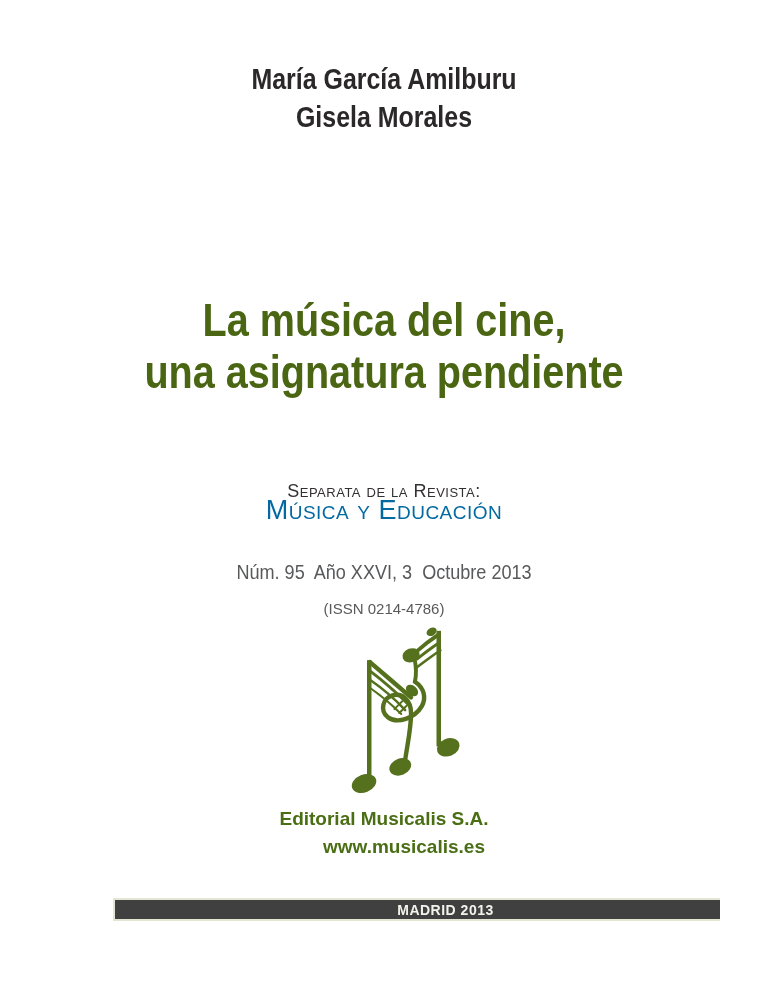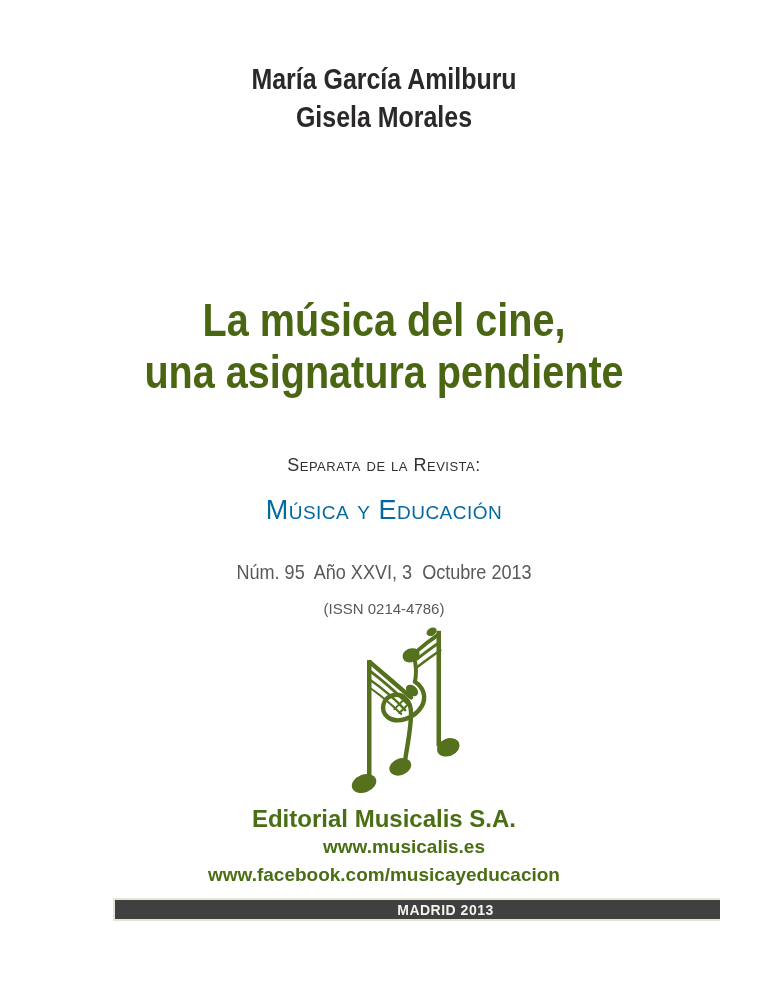--- a/index.html
+++ b/index.html
@@ -18,21 +18,21 @@
     top:60px;
     font-size:29px; line-height:38px; font-weight:bold;
     color:#2b2829; letter-spacing:0px;
   }
   .title {
     top:294px;
     font-size:46px; line-height:52px; font-weight:bold;
     color:#4a6613;
   }
   .series {
-    top:453px;
+    top:479px;
     font-size:18px; line-height:24px;
     font-variant:small-caps; letter-spacing:0.5px;
     color:#333031;
   }
   .journal {
     top:492px;
     font-size:27px; line-height:36px;
     font-variant:small-caps; letter-spacing:0.5px;
     color:#0369a1;
   }
@@ -45,21 +45,21 @@
     top:586px;
     font-size:15px; line-height:20px;
     color:#58595b;
     margin-top:13px;
   }
   .logo {
     position:absolute; top:622px; left:50%; margin-left:-46px;
     width:150px; height:186px;
   }
   .greenline { font-weight:bold; color:#4a6e14; }
-  .publisher { top:806px; font-size:24px; line-height:26px; }
+  .publisher { top:806px; font-size:19px; line-height:26px; }
   .website   { top:834px; font-size:19px; line-height:26px;margin-left:40px; }
   .facebook  { top:862px; font-size:19px; line-height:26px; }
   .footer-bar {
     position:absolute; left:65px; top:898px;
     width:665px; height:23px;
     box-sizing:border-box;
     background:#404040;
     border:2px solid #e2e7d4;
     display:flex; align-items:center; justify-content:center;
   }
@@ -118,19 +118,18 @@
       <path d="M61,93 L69,85" stroke-width="2"></path>
 
       <ellipse cx="62" cy="148" rx="11.5" ry="8.5" fill="#55711d" stroke="none" transform="rotate(-22 62 148)"></ellipse>
     </svg>
   </div>
 
   <div class="center publisher greenline">Editorial Musicalis S.A.</div>
 
   <div class="center website greenline">www.musicalis.es</div>
 
-  <div class="center facebook greenline">www.facebook.com/musicayeducacion</div>
 
   <div class="footer-bar">
     <span>MADRID 2013</span>
   </div>
 
 </div>
 
 </body></html>

